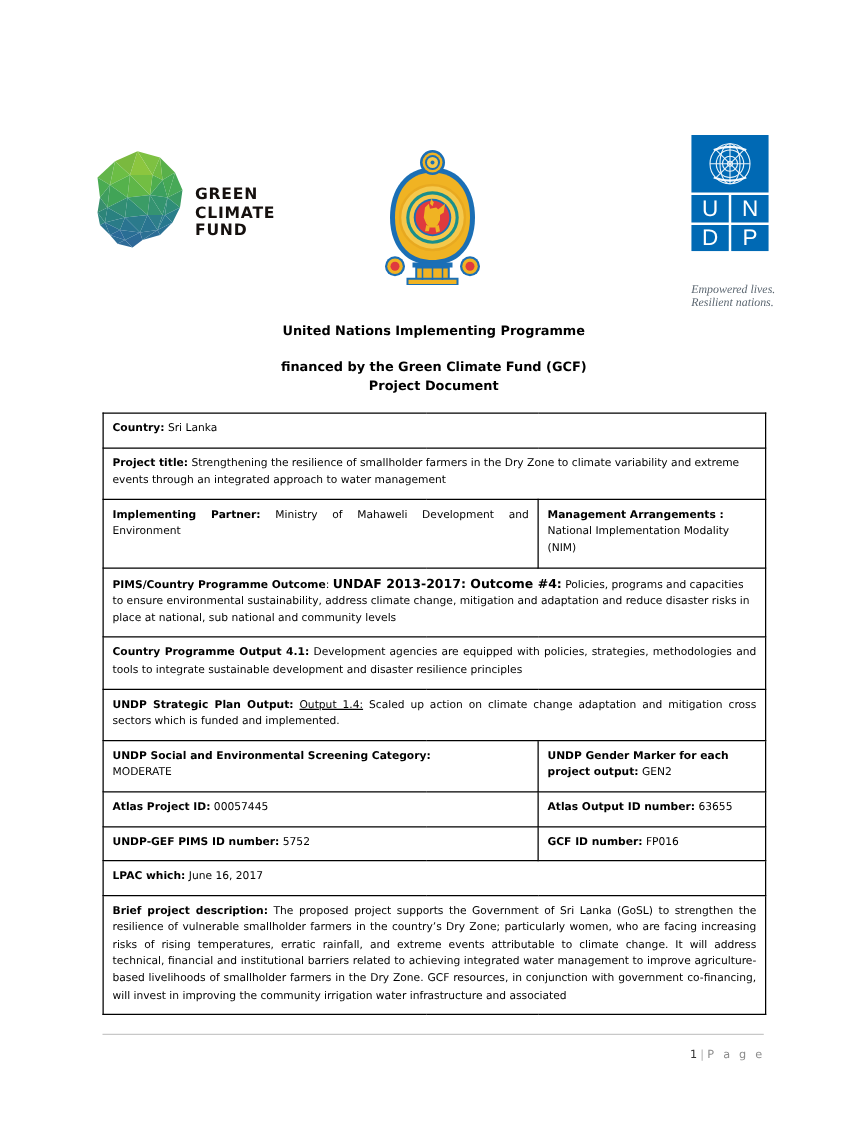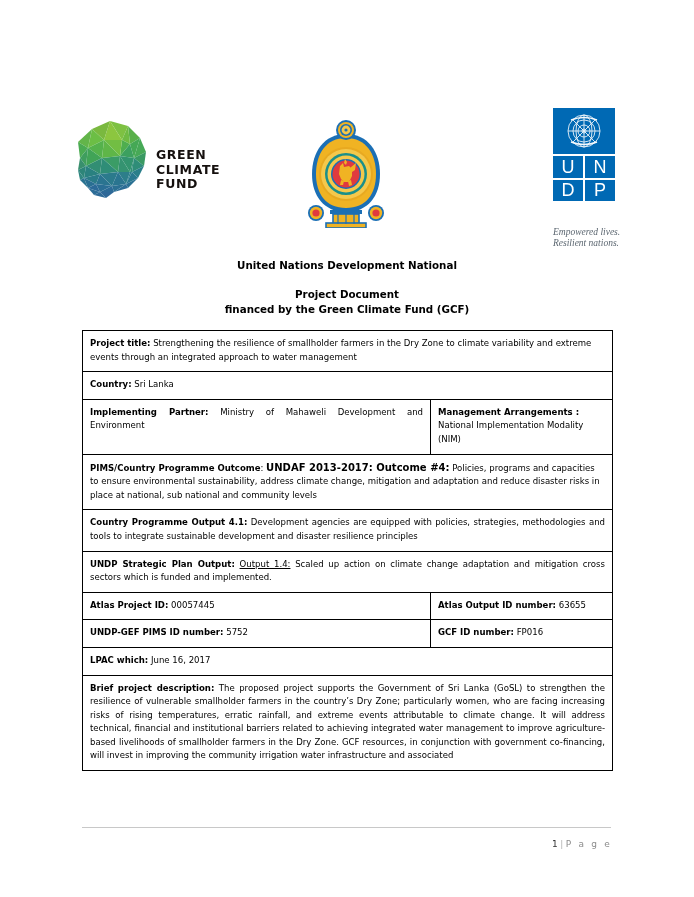--- a/index.html
+++ b/index.html
@@ -291,59 +291,63 @@
         <text x="47" y="88" font-family="Liberation Sans, sans-serif" font-size="18" fill="#ffffff" text-anchor="middle">P</text>
       </svg>
       <div class="undp-tag">
         <div>Empowered lives.</div>
         <div>Resilient nations.</div>
       </div>
     </div>
   </div>
 
   <div class="title-block">
-    <div class="title-line">United Nations Development National</div>
+    <div class="title-line">United Nations Implementing Programme</div>
     <div class="title-gap"></div>
+    <div class="title-line">financed by the Green Climate Fund (GCF)</div>
     <div class="title-line">Project Document</div>
-    <div class="title-line">financed by the Green Climate Fund (GCF)</div>
   </div>
 
   <table class="doc-table">
     <colgroup>
       <col style="width:258px">
       <col style="width:90px">
       <col style="width:182px">
     </colgroup>
     <tbody>
 
       <tr>
+        <td colspan="3" class="cell-pad-mid"><span class="b">Country:</span><span> Sri Lanka</span></td>
+      </tr>
+
+      <tr>
         <td colspan="3"><span class="b">Project title:</span><span> Strengthening the resilience of smallholder farmers in the Dry Zone to climate variability and extreme events through an integrated approach to water management</span></td>
-      </tr>
-
-      <tr>
-        <td colspan="3" class="cell-pad-mid"><span class="b">Country:</span><span> Sri Lanka</span></td>
       </tr>
 
       <tr>
         <td colspan="2" class="just cell-pad-tall"><span class="b">Implementing Partner:</span><span> Ministry of Mahaweli Development and Environment</span></td>
         <td><span class="b">Management Arrangements :</span><br><span>National Implementation Modality (NIM)</span></td>
       </tr>
 
       <tr>
         <td colspan="3" class="cell-pad-mid"><span class="b">PIMS/Country Programme Outcome</span><span>: </span><span class="big">UNDAF 2013-2017: Outcome #4:</span><span> Policies, programs and capacities to ensure environmental sustainability, address climate change, mitigation and adaptation and reduce disaster risks in place at national, sub national and community levels</span></td>
       </tr>
 
       <tr>
         <td colspan="3" class="just"><span class="b">Country Programme Output 4.1:</span><span> Development agencies are equipped with policies, strategies, methodologies and tools to integrate sustainable development and disaster resilience principles</span></td>
       </tr>
 
       <tr>
         <td colspan="3" class="just"><span class="b">UNDP Strategic Plan Output:</span> <span class="u">Output 1.4:</span><span> Scaled up action on climate change adaptation and mitigation cross sectors which is funded and implemented.</span></td>
       </tr>
 
+      <tr>
+        <td colspan="2" class="cell-pad-tall"><span class="b">UNDP Social and Environmental Screening Category:</span><br><span>MODERATE</span></td>
+        <td><span class="b">UNDP Gender Marker for each project output:</span><span> GEN2</span></td>
+      </tr>
 
       <tr>
         <td colspan="2" class="cell-pad-mid"><span class="b">Atlas Project ID:</span><span> 00057445</span></td>
         <td><span class="b">Atlas Output ID number:</span><span> 63655</span></td>
       </tr>
 
       <tr>
         <td colspan="2" class="cell-pad-mid"><span class="b">UNDP-GEF PIMS ID number:</span><span> 5752</span></td>
         <td><span class="b">GCF ID number:</span><span> FP016</span></td>
       </tr>

